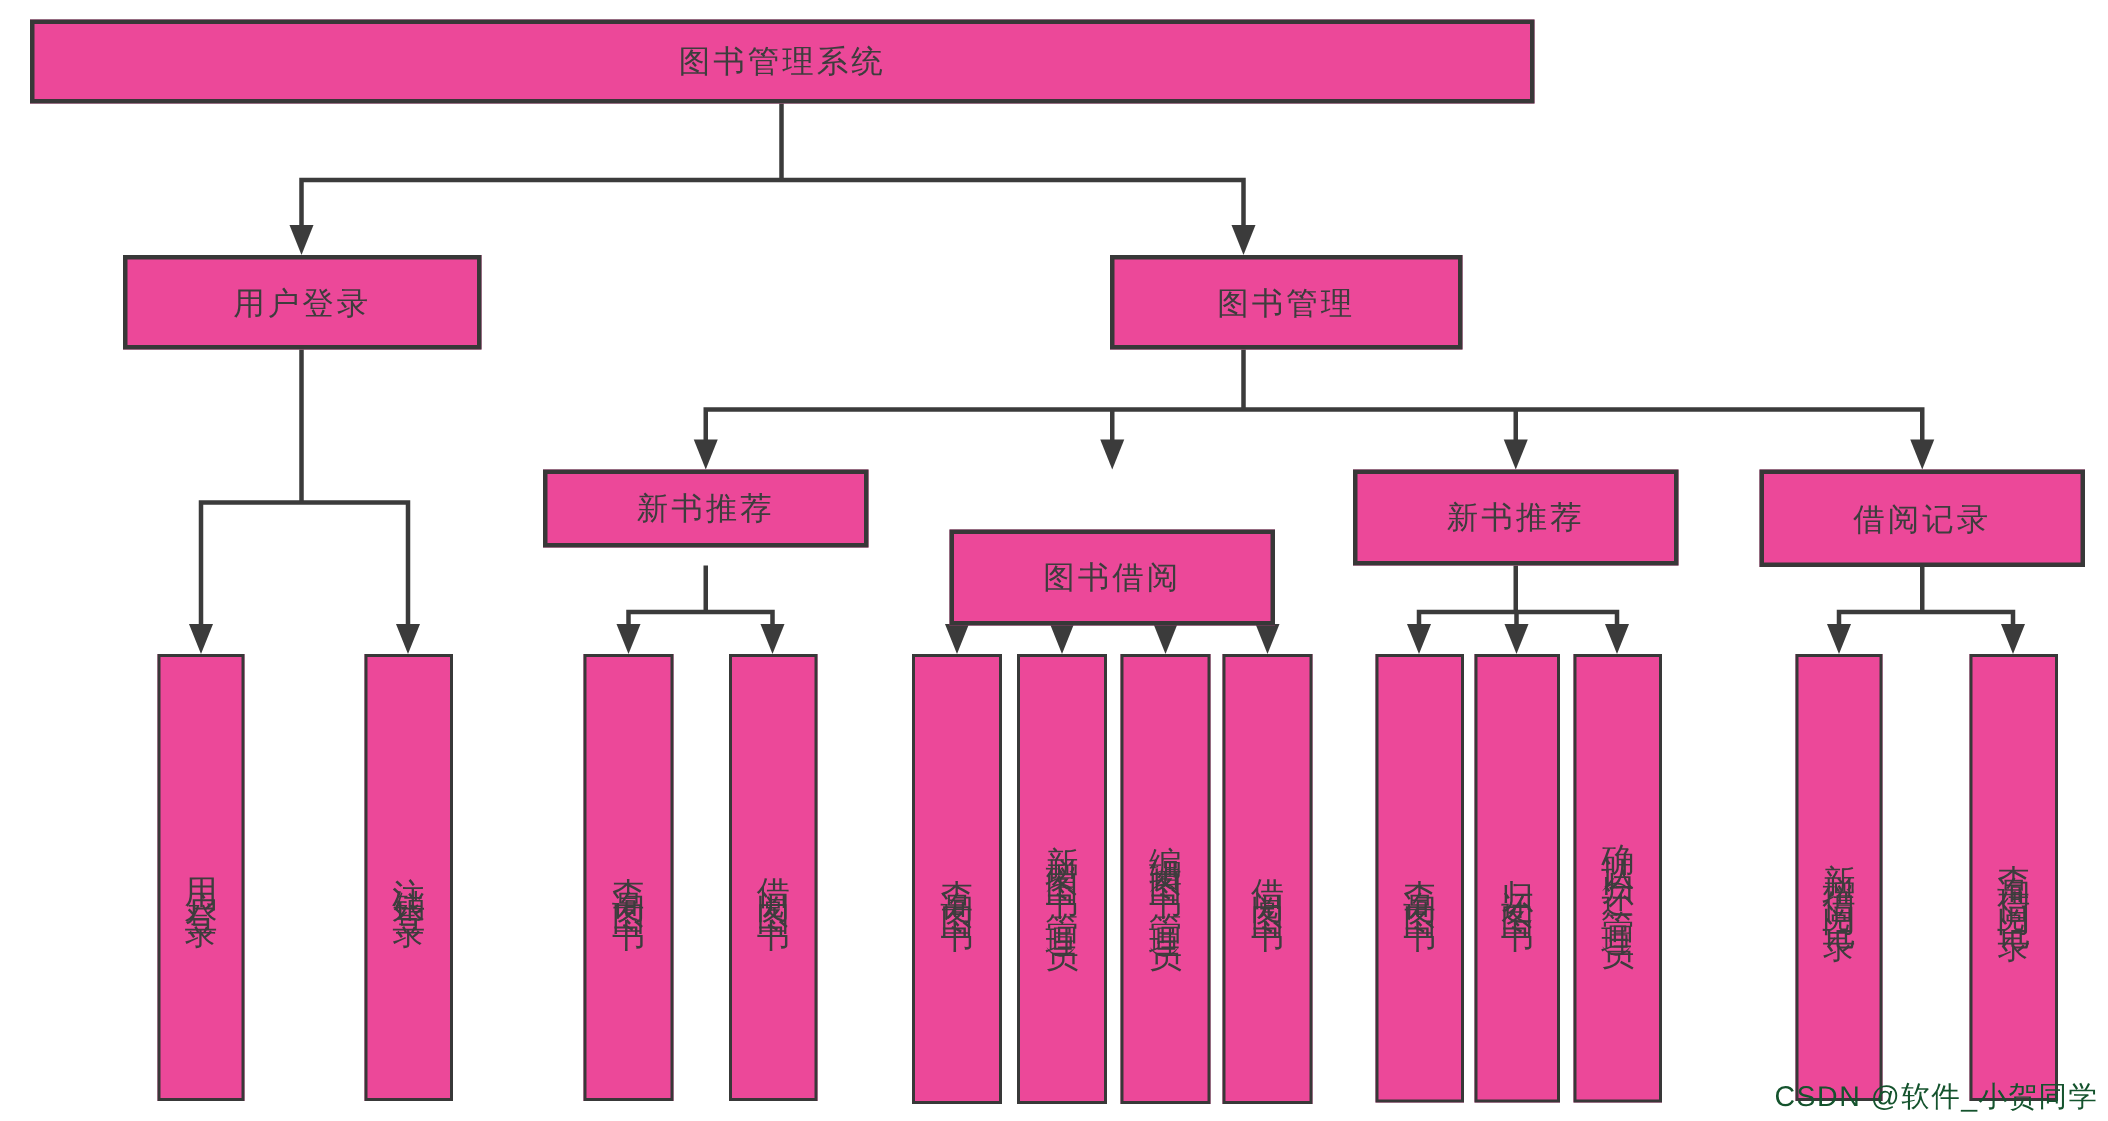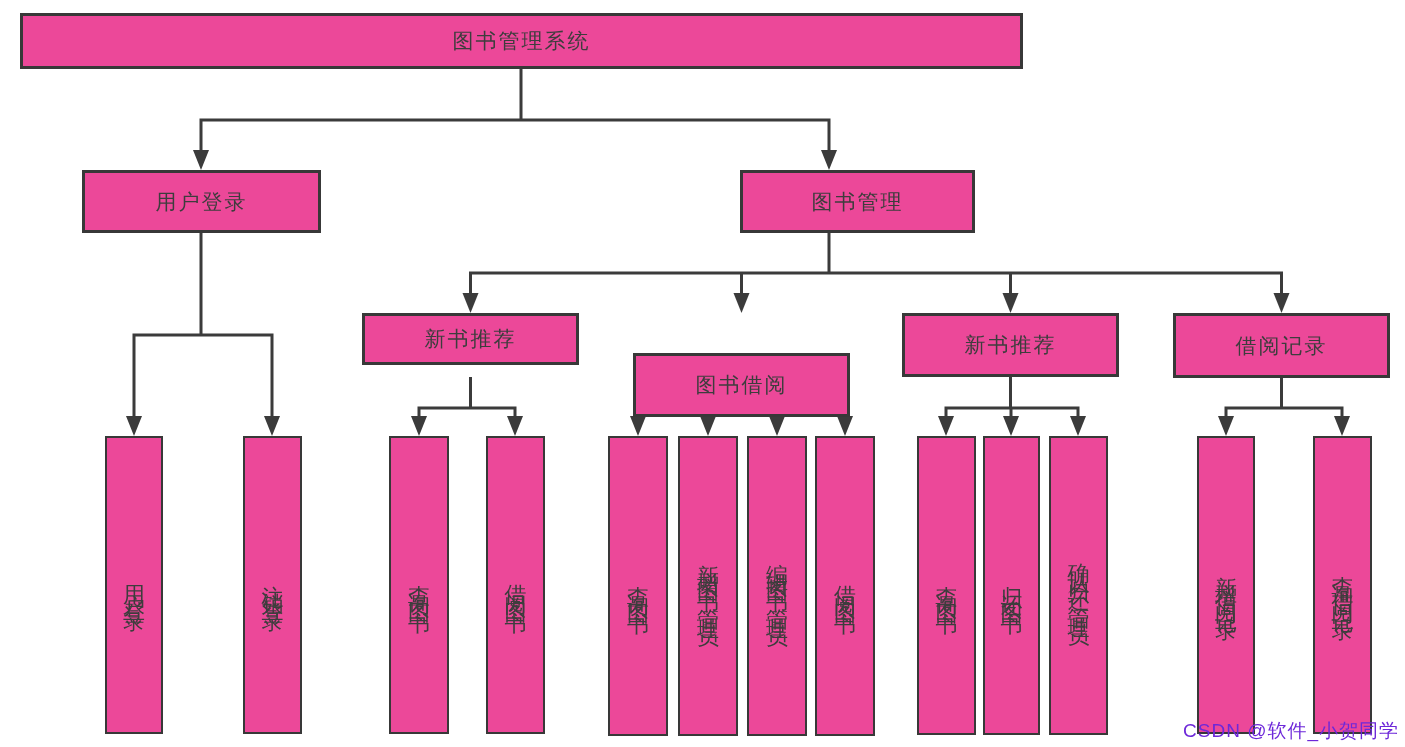--- a/index.html
+++ b/index.html
@@ -41,21 +41,21 @@
     letter-spacing: 9px;
     line-height: 1;
     color: #3d3d3d;
     white-space: nowrap;
   }
   .watermark {
     position: absolute;
     right: 6px;
     bottom: 3px;
     font-size: 19px;
-    color: #6d28d9;
+    color: #14532d;
     letter-spacing: 1px;
     text-align: right;
   }
 </style>
 </head>
 <body>
 
 <div class="canvas">
 
   <svg class="connectors" viewBox="0 0 1405 747" xmlns="http://www.w3.org/2000/svg">

